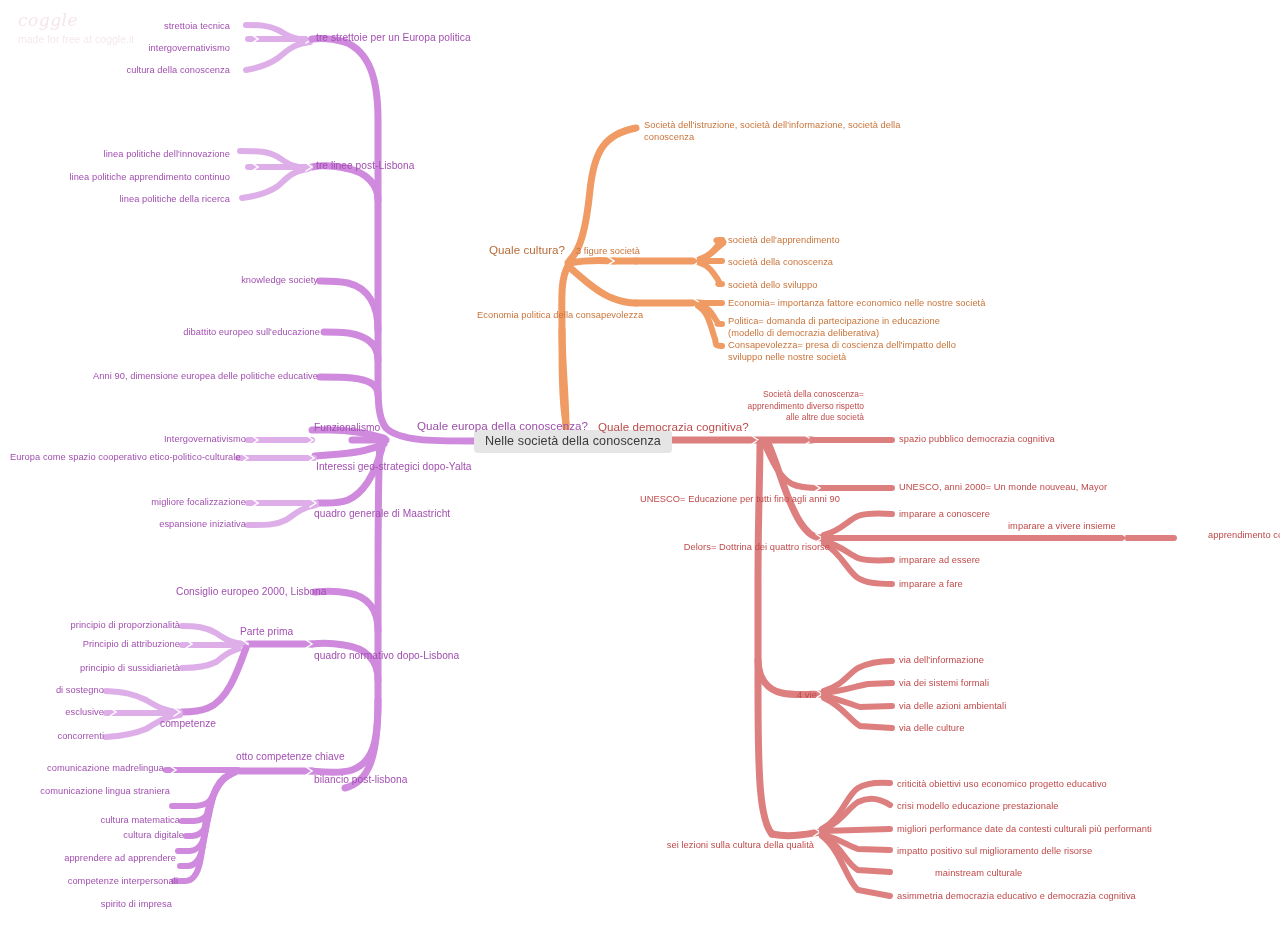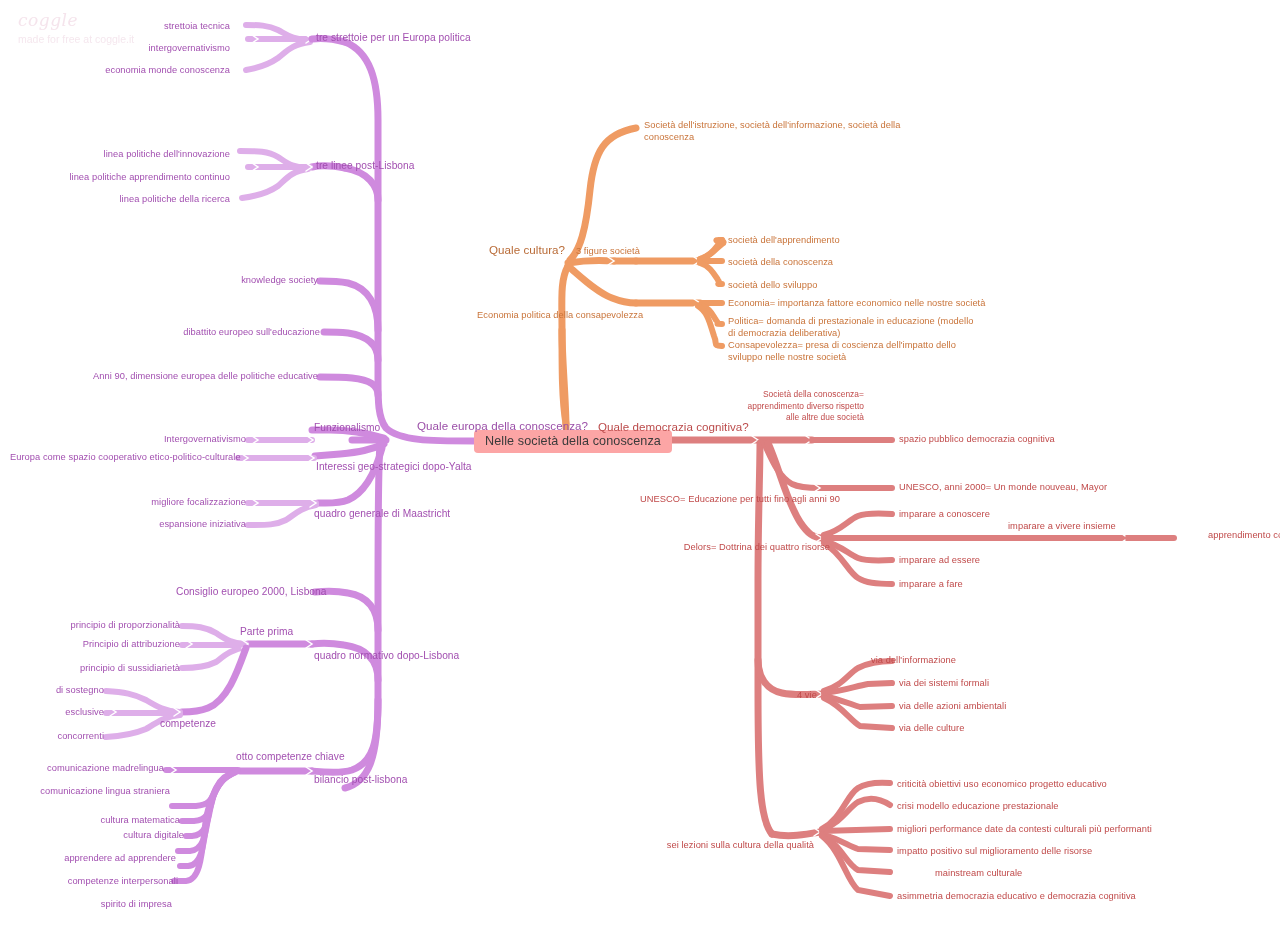--- a/index.html
+++ b/index.html
@@ -25,21 +25,21 @@
   .red-b { color:#bb4a4a; }
 
   .r { text-align:right; }
 
   .big { font-size:11.6px; }
   .mid { font-size:10.2px; }
   .sm  { font-size:8.4px; line-height:10px; }
 
   #center-node {
     position:absolute; left:474px; top:430px;
-    background:#fca5a5; color:#3a3a3a;
+    background:#e5e5e5; color:#3a3a3a;
     border-radius:4px; padding:4px 11px 5px 11px;
     font-size:12.6px; letter-spacing:.1px; white-space:nowrap;
   }
 </style>
 </head>
 <body>
 
 <div id="canvas">
 
   <svg class="branches" viewBox="0 0 1280 935">
@@ -190,21 +190,21 @@
 
   <div class="wm">
     <div class="wm-logo">coggle</div>
     <div class="wm-sub">made for free at coggle.it</div>
   </div>
 
   <div id="center-node">Nelle società della conoscenza</div>
 
   <div class="lbl purple r" style="left:60px;top:21px;width:170px;">strettoia tecnica</div>
   <div class="lbl purple r" style="left:60px;top:43px;width:170px;">intergovernativismo</div>
-  <div class="lbl purple r" style="left:60px;top:65px;width:170px;">economia monde conoscenza</div>
+  <div class="lbl purple r" style="left:60px;top:65px;width:170px;">cultura della conoscenza</div>
   <div class="lbl purple mid" style="left:316px;top:32px;">tre strettoie per un Europa politica</div>
 
   <div class="lbl purple r" style="left:60px;top:149px;width:170px;">linea politiche dell'innovazione</div>
   <div class="lbl purple r" style="left:50px;top:172px;width:180px;">linea politiche apprendimento continuo</div>
   <div class="lbl purple r" style="left:60px;top:194px;width:170px;">linea politiche della ricerca</div>
   <div class="lbl purple mid" style="left:316px;top:160px;">tre linee post-Lisbona</div>
 
   <div class="lbl purple r" style="left:170px;top:275px;width:148px;">knowledge society</div>
   <div class="lbl purple r" style="left:140px;top:327px;width:180px;">dibattito europeo sull'educazione</div>
   <div class="lbl purple r" style="left:60px;top:371px;width:258px;">Anni 90, dimensione europea delle politiche educative</div>
@@ -248,40 +248,40 @@
 
   <div class="lbl orange-b big" style="left:489px;top:244px;">Quale cultura?</div>
   <div class="lbl orange" style="left:576px;top:246px;">3 figure società</div>
 
   <div class="lbl orange" style="left:728px;top:235px;">società dell'apprendimento</div>
   <div class="lbl orange" style="left:728px;top:257px;">società della conoscenza</div>
   <div class="lbl orange" style="left:728px;top:280px;">società dello sviluppo</div>
 
   <div class="lbl orange" style="left:477px;top:310px;">Economia politica della consapevolezza</div>
   <div class="lbl orange" style="left:728px;top:298px;">Economia= importanza fattore economico nelle nostre società</div>
-  <div class="lbl orange wrap" style="left:728px;top:316px;width:250px;">Politica= domanda di prestazionale in educazione (modello di democrazia deliberativa)</div>
+  <div class="lbl orange wrap" style="left:728px;top:316px;width:250px;">Politica= domanda di partecipazione in educazione (modello di democrazia deliberativa)</div>
   <div class="lbl orange wrap" style="left:728px;top:340px;width:250px;">Consapevolezza= presa di coscienza dell'impatto dello sviluppo nelle nostre società</div>
 
   <div class="lbl red-b big" style="left:598px;top:421px;">Quale democrazia cognitiva?</div>
 
   <div class="lbl red sm r wrap" style="left:742px;top:389px;width:122px;">Società della conoscenza= apprendimento diverso rispetto alle altre due società</div>
 
   <div class="lbl red" style="left:899px;top:434px;">spazio pubblico democrazia cognitiva</div>
   <div class="lbl red r" style="left:640px;top:494px;width:186px;">UNESCO= Educazione per tutti fino agli anni 90</div>
   <div class="lbl red" style="left:899px;top:482px;">UNESCO, anni 2000= Un monde nouveau, Mayor</div>
 
   <div class="lbl red r" style="left:660px;top:542px;width:170px;">Delors= Dottrina dei quattro risorse</div>
   <div class="lbl red" style="left:899px;top:509px;">imparare a conoscere</div>
   <div class="lbl red" style="left:1008px;top:521px;">imparare a vivere insieme</div>
   <div class="lbl red" style="left:1172px;top:530px;margin-left:36px;">apprendimento continuo</div>
   <div class="lbl red" style="left:899px;top:555px;">imparare ad essere</div>
   <div class="lbl red" style="left:899px;top:579px;">imparare a fare</div>
 
   <div class="lbl red" style="left:797px;top:690px;">4 vie</div>
-  <div class="lbl red" style="left:871px;top:655px;">via dell'informazione</div>
+  <div class="lbl red" style="left:899px;top:655px;">via dell'informazione</div>
   <div class="lbl red" style="left:899px;top:678px;">via dei sistemi formali</div>
   <div class="lbl red" style="left:899px;top:701px;">via delle azioni ambientali</div>
   <div class="lbl red" style="left:899px;top:723px;">via delle culture</div>
 
   <div class="lbl red r" style="left:650px;top:840px;width:164px;">sei lezioni sulla cultura della qualità</div>
   <div class="lbl red" style="left:897px;top:779px;">criticità obiettivi uso economico progetto educativo</div>
   <div class="lbl red" style="left:897px;top:801px;">crisi modello educazione prestazionale</div>
   <div class="lbl red" style="left:897px;top:824px;">migliori performance date da contesti culturali più performanti</div>
   <div class="lbl red" style="left:897px;top:846px;">impatto positivo sul miglioramento delle risorse</div>
   <div class="lbl red" style="left:897px;top:868px;padding-left:38px;">mainstream culturale</div>

